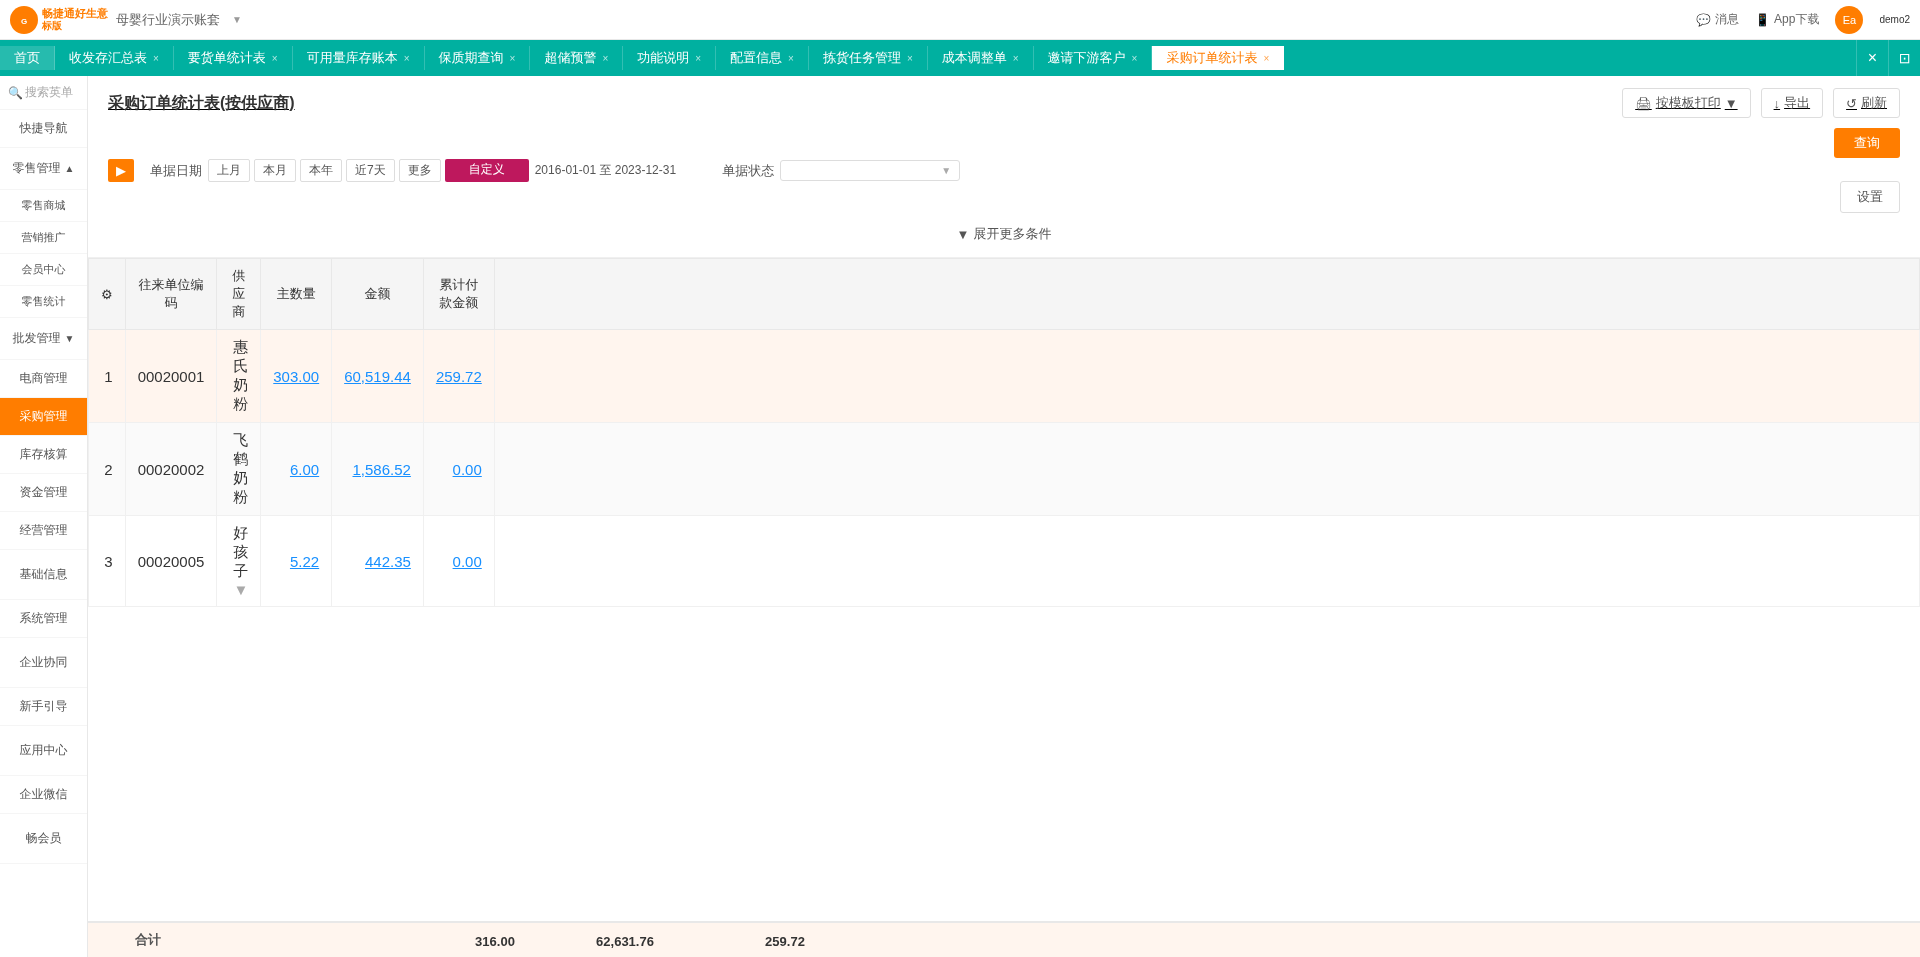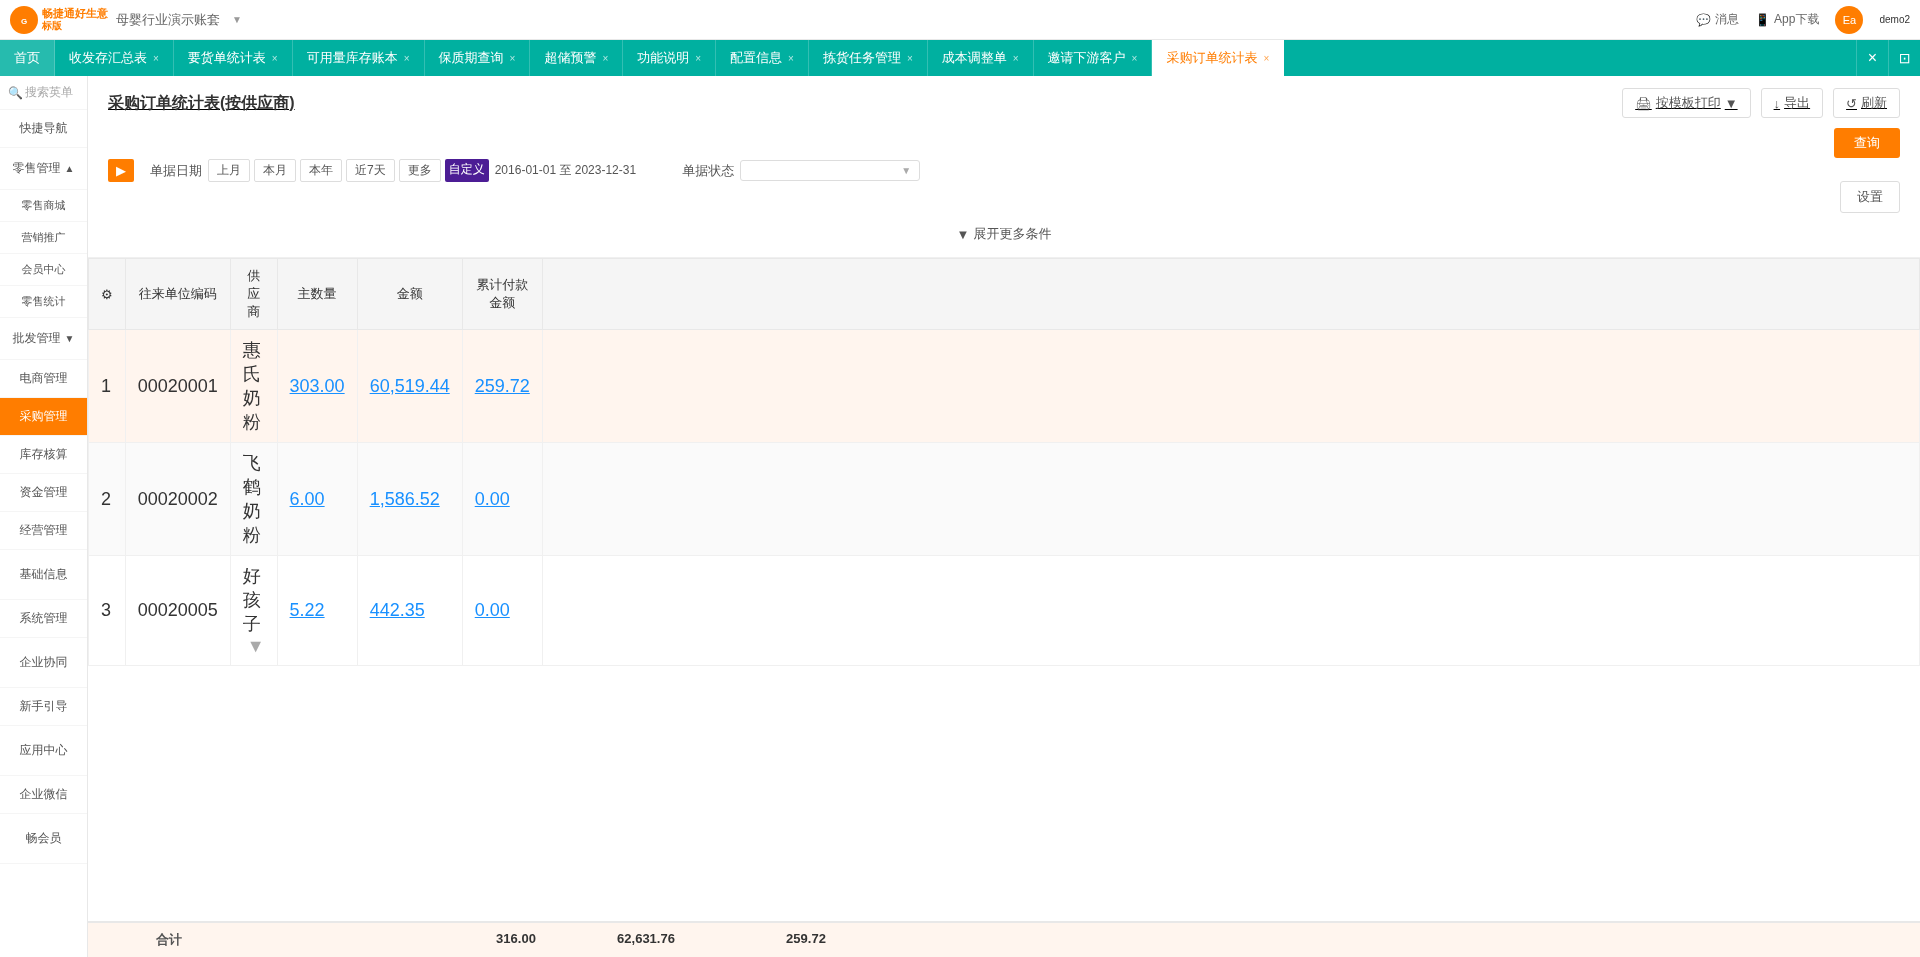--- a/index.html
+++ b/index.html
@@ -31,21 +31,21 @@
     .nav-tabs {
       background: #00b0a0;
       height: 36px;
       display: flex;
       align-items: center;
       padding: 0 0;
       flex-shrink: 0;
       overflow: hidden;
     }
     .nav-tab {
-      height: 36px;
+      height: 24px;
       padding: 0 14px;
       display: flex;
       align-items: center;
       color: #fff;
       font-size: 13px;
       cursor: pointer;
       white-space: nowrap;
       border-right: 1px solid rgba(255,255,255,0.2);
       position: relative;
       gap: 6px;
@@ -109,21 +109,21 @@
       background: #fff;
       padding: 10px 20px;
       flex-shrink: 0;
       border-bottom: 1px solid #f0f0f0;
     }
     .filter-row { display: flex; align-items: center; gap: 16px; flex-wrap: wrap; }
     .filter-item { display: flex; align-items: center; gap: 6px; }
     .filter-label { color: #555; font-size: 13px; white-space: nowrap; }
     .date-quick-btns { display: flex; gap: 4px; }
     .date-quick-btn { padding: 2px 8px; border: 1px solid #ddd; background: #fff; color: #555; cursor: pointer; border-radius: 2px; font-size: 12px; }
-    .date-custom-tag { background: #4c1d95; color: #fff; padding: 2px 4px; border-radius: 2px; font-size: 12px; cursor: pointer; }
+    .date-custom-tag { background: #be185d; color: #fff; padding: 2px 24px; border-radius: 2px; font-size: 12px; cursor: pointer; }
     .date-range-text { color: #555; font-size: 12px; }
     .filter-select { display: flex; align-items: center; gap: 4px; border: 1px solid #ddd; padding: 4px 8px; border-radius: 3px; background: #fff; cursor: pointer; min-width: 120px; justify-content: space-between; font-size: 13px; color: #999; }
     .filter-select-arrow { color: #aaa; font-size: 10px; }
     .filter-input-wide { border: 1px solid #ddd; padding: 4px 8px; border-radius: 3px; background: #fff; min-width: 200px; font-size: 13px; outline: none; }
     .filter-more-btn { display: flex; align-items: center; gap: 4px; color: #555; cursor: pointer; font-size: 13px; padding: 4px 12px; justify-content: center; }
     .filter-row2 { display: flex; justify-content: center; margin-top: 8px; }
     .btn-query { background: #ff7d00; color: #fff; border: none; padding: 6px 20px; border-radius: 3px; cursor: pointer; font-size: 13px; }
     .btn-settings { background: #fff; color: #555; border: 1px solid #ddd; padding: 6px 14px; border-radius: 3px; cursor: pointer; font-size: 13px; margin-left: 6px; }
 
     
@@ -135,35 +135,35 @@
       padding: 8px 12px;
       font-size: 13px;
       color: #333;
       font-weight: normal;
       text-align: center;
     }
     thead tr th:first-child { width: 40px; }
     tbody tr td {
       border: 1px solid #f0f0f0;
       padding: 8px 12px;
-      font-size: 18px;
+      font-size: 15px;
       color: #333;
-      text-align: left;
+      text-align: right;
     }
     tbody tr:nth-child(1) { background: #fff5ee; }
     tbody tr:nth-child(even) { background: #fafafa; }
     .link-val { color: #1890ff; text-decoration: underline; cursor: pointer; }
 
     
     .table-footer {
       background: #fff5ee;
       border-top: 2px solid #e8e8e8;
-      padding: 8px 28px;
-      display: flex;
-      align-items: flex-start;
+      padding: 8px 7px;
+      display: flex;
+      align-items: flex-end;
       font-size: 13px;
       color: #333;
       flex-shrink: 0;
     }
     .table-footer-label { padding-left: 40px; color: #555; font-weight: bold; min-width: 340px; }
     .table-footer-val { min-width: 100px; text-align: center; font-weight: bold; }
 
     
     ::-webkit-scrollbar { width: 6px; height: 6px; }
     ::-webkit-scrollbar-track { background: #f1f1f1; }

